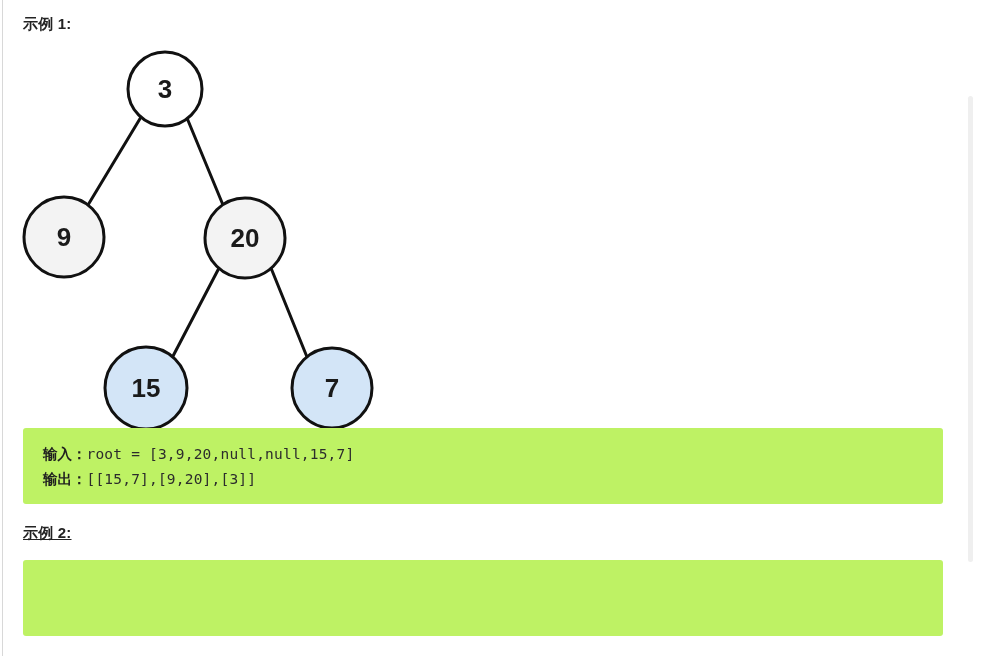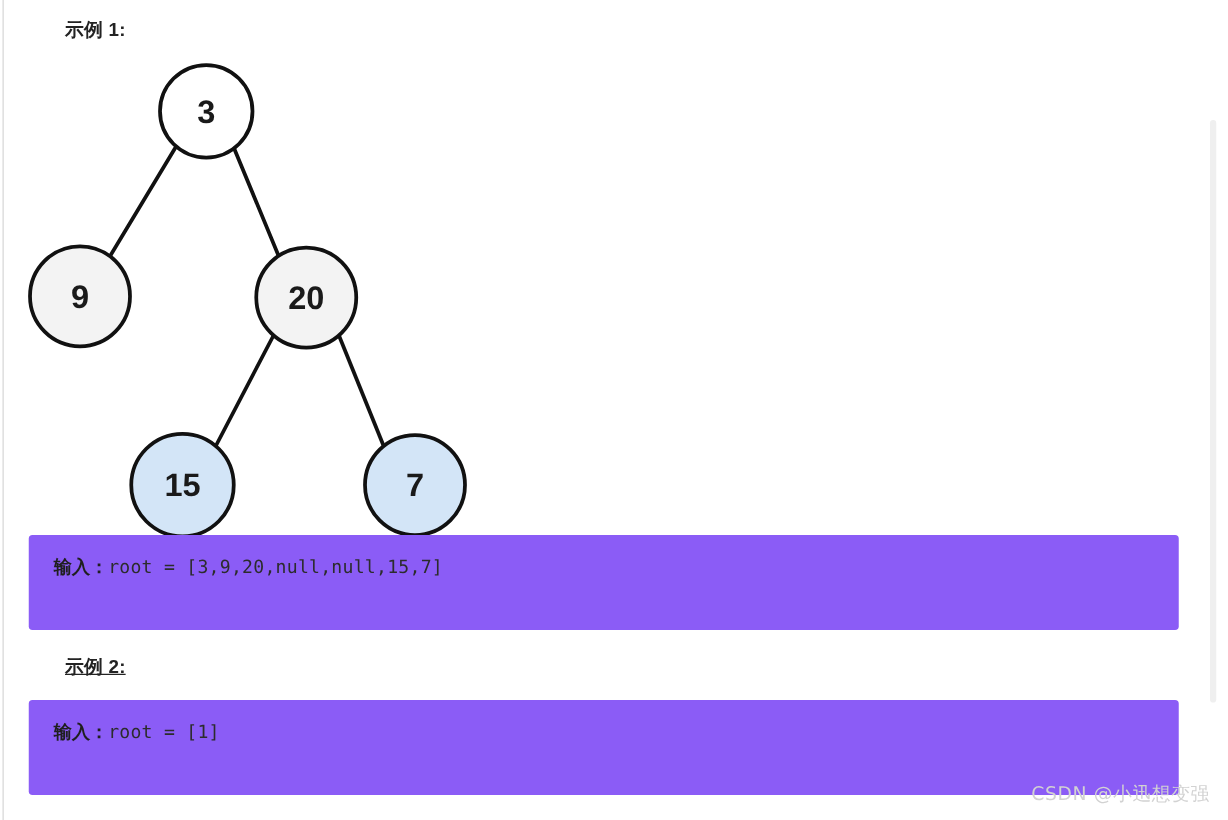--- a/index.html
+++ b/index.html
@@ -53,38 +53,37 @@
     height: 656px;
   }
 
   .example-heading {
     position: absolute;
     font-size: 15px;
     font-weight: bold;
     letter-spacing: .2px;
     color: #232323;
     white-space: nowrap;
-    margin-left: 29px;
   }
   #heading-1 { left: 23px; top: 15px; }
   #heading-2 { left: 23px; top: 524px; text-decoration: underline; }
 
   .tree-figure {
     position: absolute;
     left: 0px;
     top: 38px;
     width: 470px;
     height: 390px;
   }
 
   .code-block {
     position: absolute;
     left: 23px;
     width: 920px;
-    background: #8b5cf6;
+    background: #bef264;
     border-radius: 3px;
     box-sizing: border-box;
     padding: 14px 20px 16px 20px;
   }
   #code-1 { top: 428px; height: 76px; }
   #code-2 { top: 560px; height: 76px; }
 
   .code-line {
     display: block;
     white-space: pre;
@@ -162,27 +161,26 @@
 
       <g>
         <circle cx="332" cy="350" r="40" fill="#d3e5f7" stroke="#111111" stroke-width="3"></circle>
         <text x="332" y="350" text-anchor="middle" dominant-baseline="central" font-size="26">7</text>
       </g>
     </svg>
   </div>
 
   <div class="code-block" id="code-1">
     <span class="code-line"><span class="code-label">输入：</span><span class="code-text">root = [3,9,20,null,null,15,7]</span></span>
+    <span class="code-line"><span class="code-label">输出：</span><span class="code-text">[[15,7],[9,20],[3]]</span></span>
   </div>
 
   <div class="example-heading" id="heading-2">示例 2:</div>
 
   <div class="code-block" id="code-2">
-    <span class="code-line"><span class="code-label">输入：</span><span class="code-text">root = [1]</span></span>
   </div>
 
-  <div class="watermark">CSDN @小迅想变强</div>
 
   <div class="scroll-track">
     <div class="scroll-thumb"></div>
   </div>
 
 </div>
 
 </body></html>

